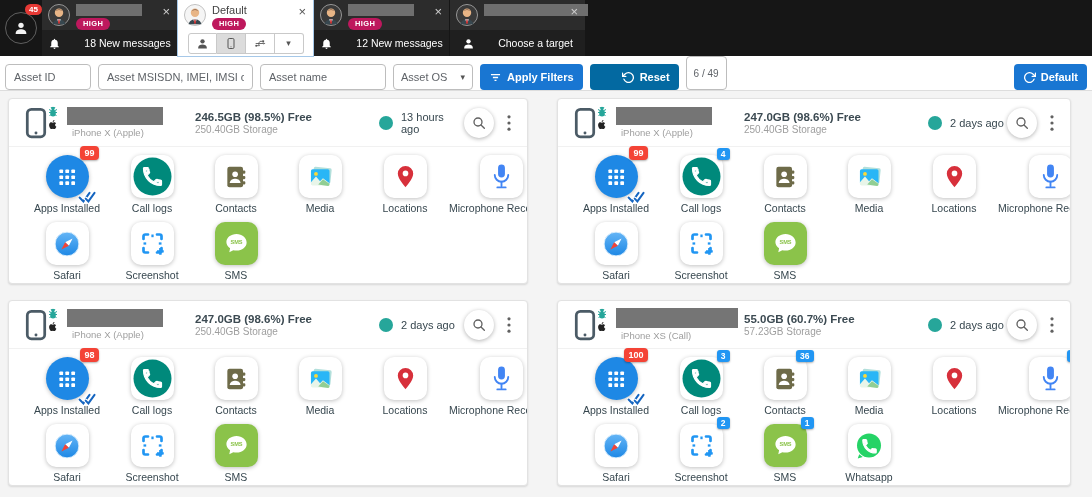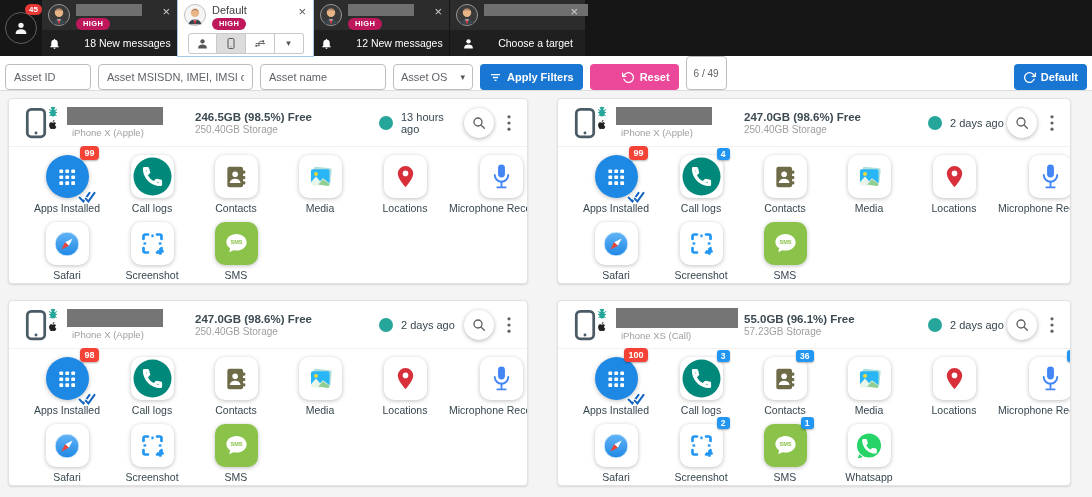--- a/index.html
+++ b/index.html
@@ -34,21 +34,21 @@
   .topbar-fill { flex:1; background:#161616; }
 
   
   .filterbar { height:35px; background:#fff; border-bottom:1px solid #dddddd; display:flex; align-items:flex-end; padding:0 5px; gap:7px; }
   .f-input { height:26px; border:1px solid #bdbdbd; border-radius:4px; padding:0 8px; font-size:11px; color:#424242; font-family:inherit; outline:none; }
   .f-input::placeholder { color:#5f6368; opacity:1; }
   .in-id { width:86px; } .in-msisdn { width:155px; } .in-name { width:126px; }
   .f-select { height:26px; width:80px; border:1px solid #bdbdbd; border-radius:4px; display:flex; align-items:center; justify-content:space-between; padding:0 7px; font-size:11px; color:#5f6368; cursor:pointer; }
   .btn { height:26px; border:none; border-radius:4px; color:#fff; font-size:11px; font-weight:bold; display:flex; align-items:center; gap:5px; padding:0 9px; cursor:pointer; font-family:inherit; }
   .btn-blue { background:#1976d2; }
-  .btn-gray { background:#ec4899;padding-left:32px; }
+  .btn-gray { background:#0369a1;padding-left:32px; }
   .counter-box { height:34px; border:1px solid #bdbdbd; border-radius:4px; display:flex; align-items:center; padding:0 7px; font-size:10px; color:#5f6368; }
   .f-spacer { flex:1; }
 
   
   .content { height:406px; background:#f4f4f4; padding:7px 8px 0 8px; display:grid; grid-template-columns:520px 514px; column-gap:29px; row-gap:16px; align-content:start; }
   .card { background:#fff; border:1px solid #e2e2e2; border-radius:4px; box-shadow:0 1px 2px rgba(0,0,0,.12); height:186px; overflow:hidden; }
   .card-header { height:48px; display:flex; align-items:center; padding:0 14px; border-bottom:1px solid #f1f1f1; }
   .device-icon-wrap { width:44px; position:relative; height:36px; }
   .phone-svg { position:absolute; left:2px; top:2px; }
   .bug-svg { position:absolute; left:24px; top:0px; }
@@ -765,21 +765,21 @@
         <svg class="apple-svg" width="10" height="11" viewBox="0 0 24 26">
             <path d="M17 13.8c0-2.6 2.2-3.9 2.3-4-1.2-1.8-3.2-2-3.9-2-1.6-.2-3.2 1-4 1s-2.1-1-3.5-1c-1.8 0-3.5 1.1-4.4 2.7-1.9 3.3-.5 8.1 1.3 10.8.9 1.3 2 2.8 3.4 2.7 1.4 0 1.9-.9 3.5-.9s2.1.9 3.5.9 2.4-1.3 3.3-2.6c1-1.5 1.4-3 1.5-3.1-.1 0-2.9-1.1-3-4.5z" fill="#222"></path>
             <path d="M14.4 5.4c.7-.9 1.2-2.1 1.1-3.4-1 .1-2.3.7-3 1.6-.7.8-1.3 2.1-1.1 3.3 1.2.1 2.3-.6 3-1.5z" fill="#222"></path>
           </svg>
       </div>
       <div class="device-id">
         <span class="redacted-card"></span>
         <span class="device-label">iPhone XS (Call)</span>
       </div>
       <div class="storage">
-        <span class="storage-free">55.0GB (96.1%) Free</span>
+        <span class="storage-free">55.0GB (60.7%) Free</span>
         <span class="storage-total">57.23GB Storage</span>
       </div>
       <div class="last-seen">
         <span class="status-dot"></span>
         <span class="last-seen-text">2 days ago</span>
       </div>
       <div class="header-actions">
         <button class="search-btn">
           <svg width="16" height="16" viewBox="0 0 24 24" fill="none" stroke="#616161" stroke-width="2" stroke-linecap="round">
               <circle cx="10.5" cy="10.5" r="6"></circle>

